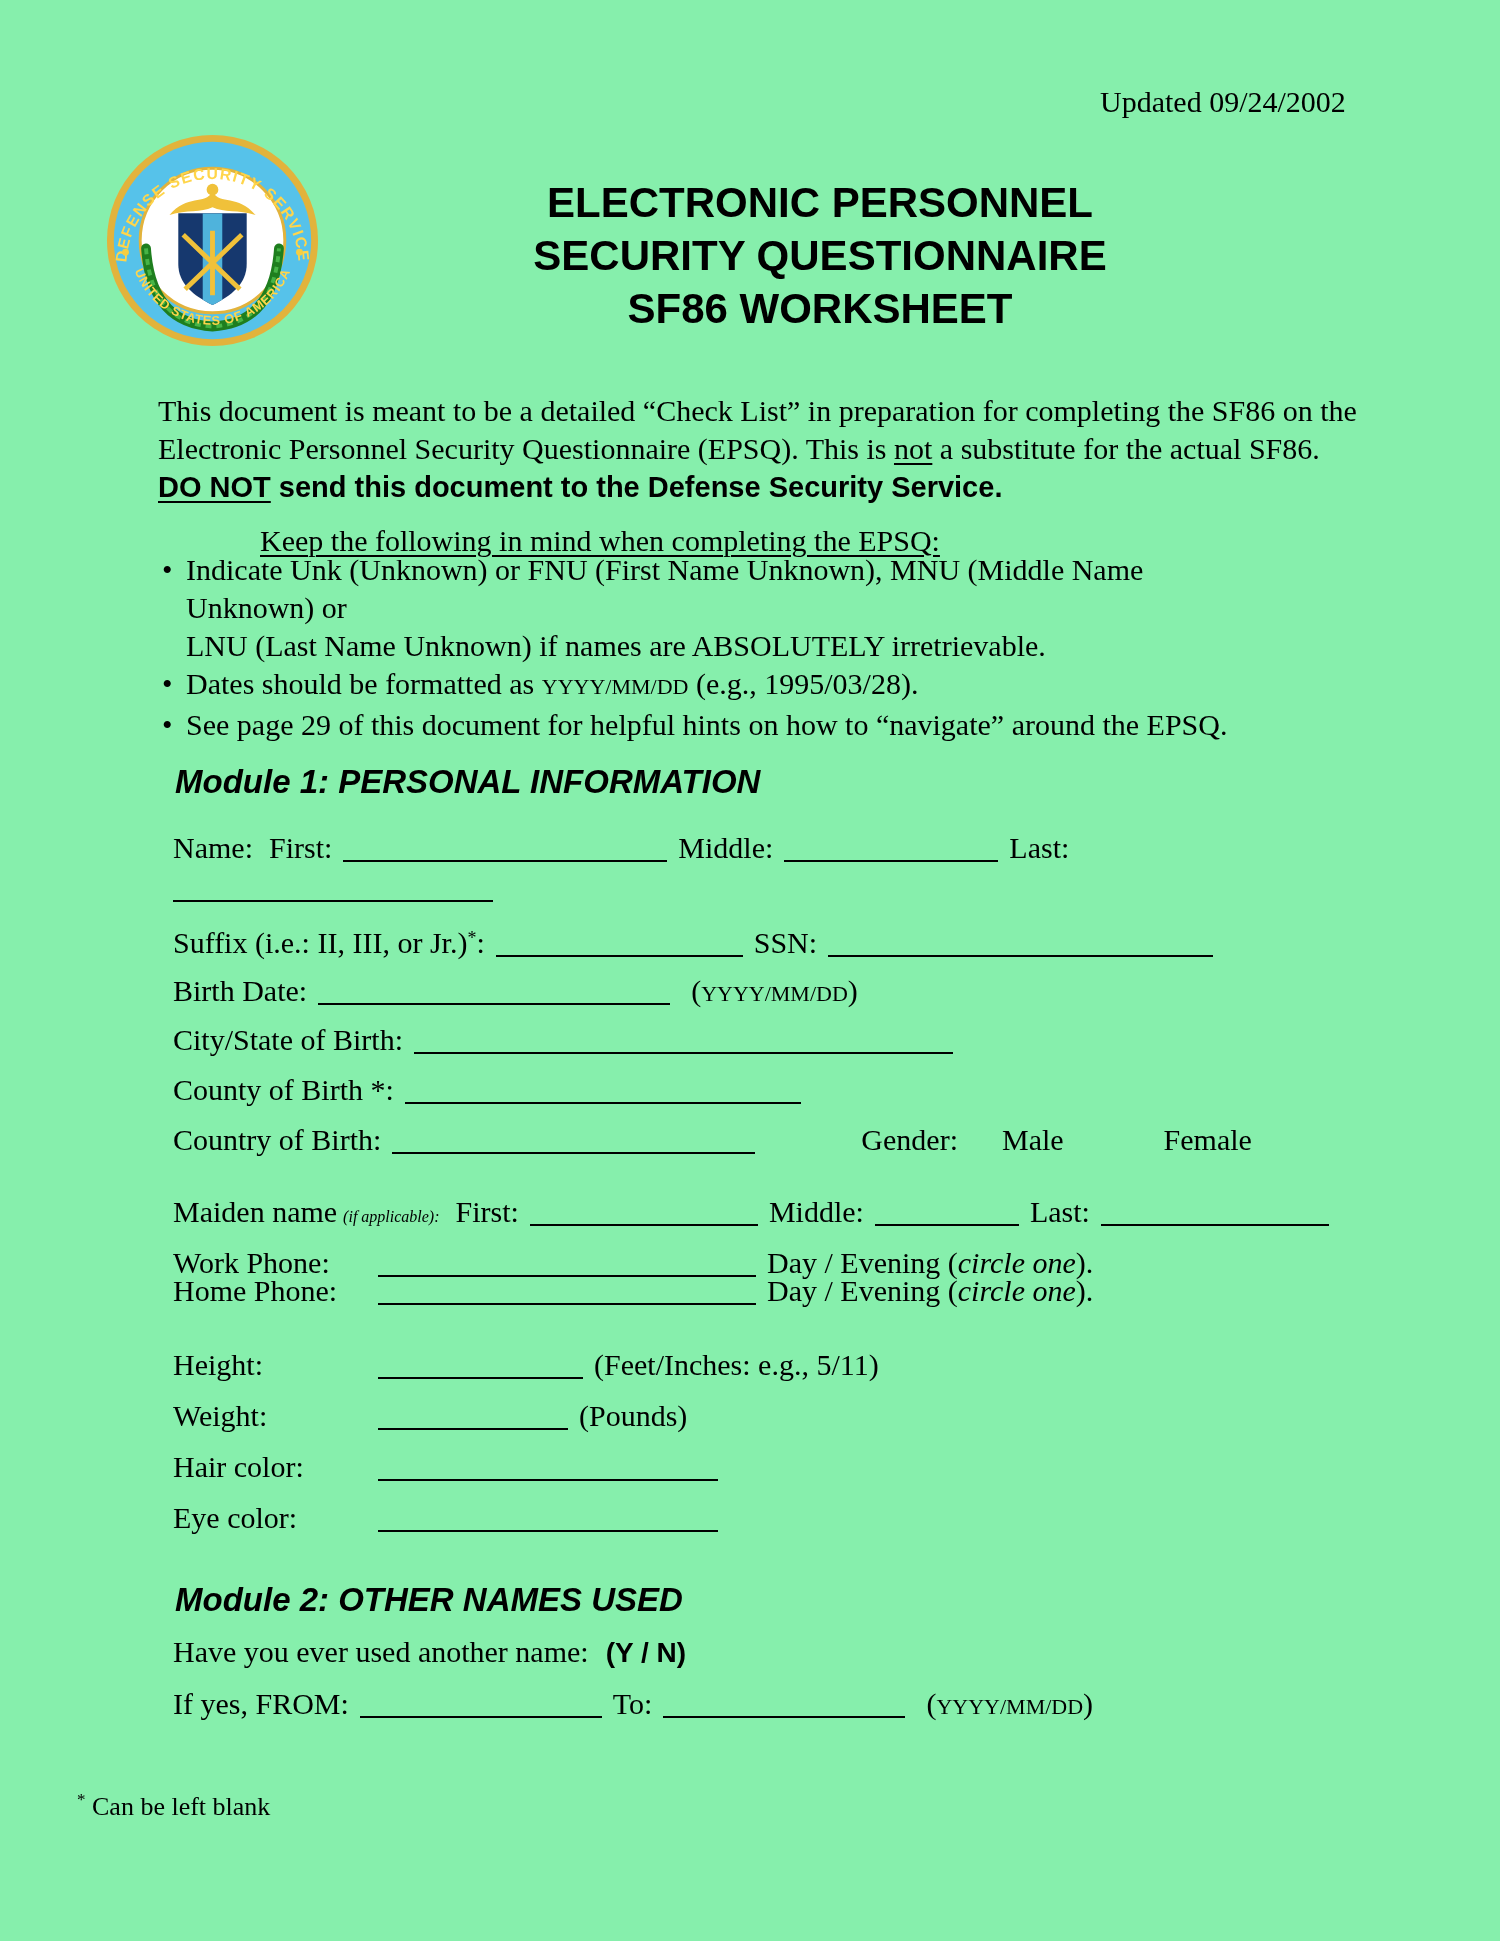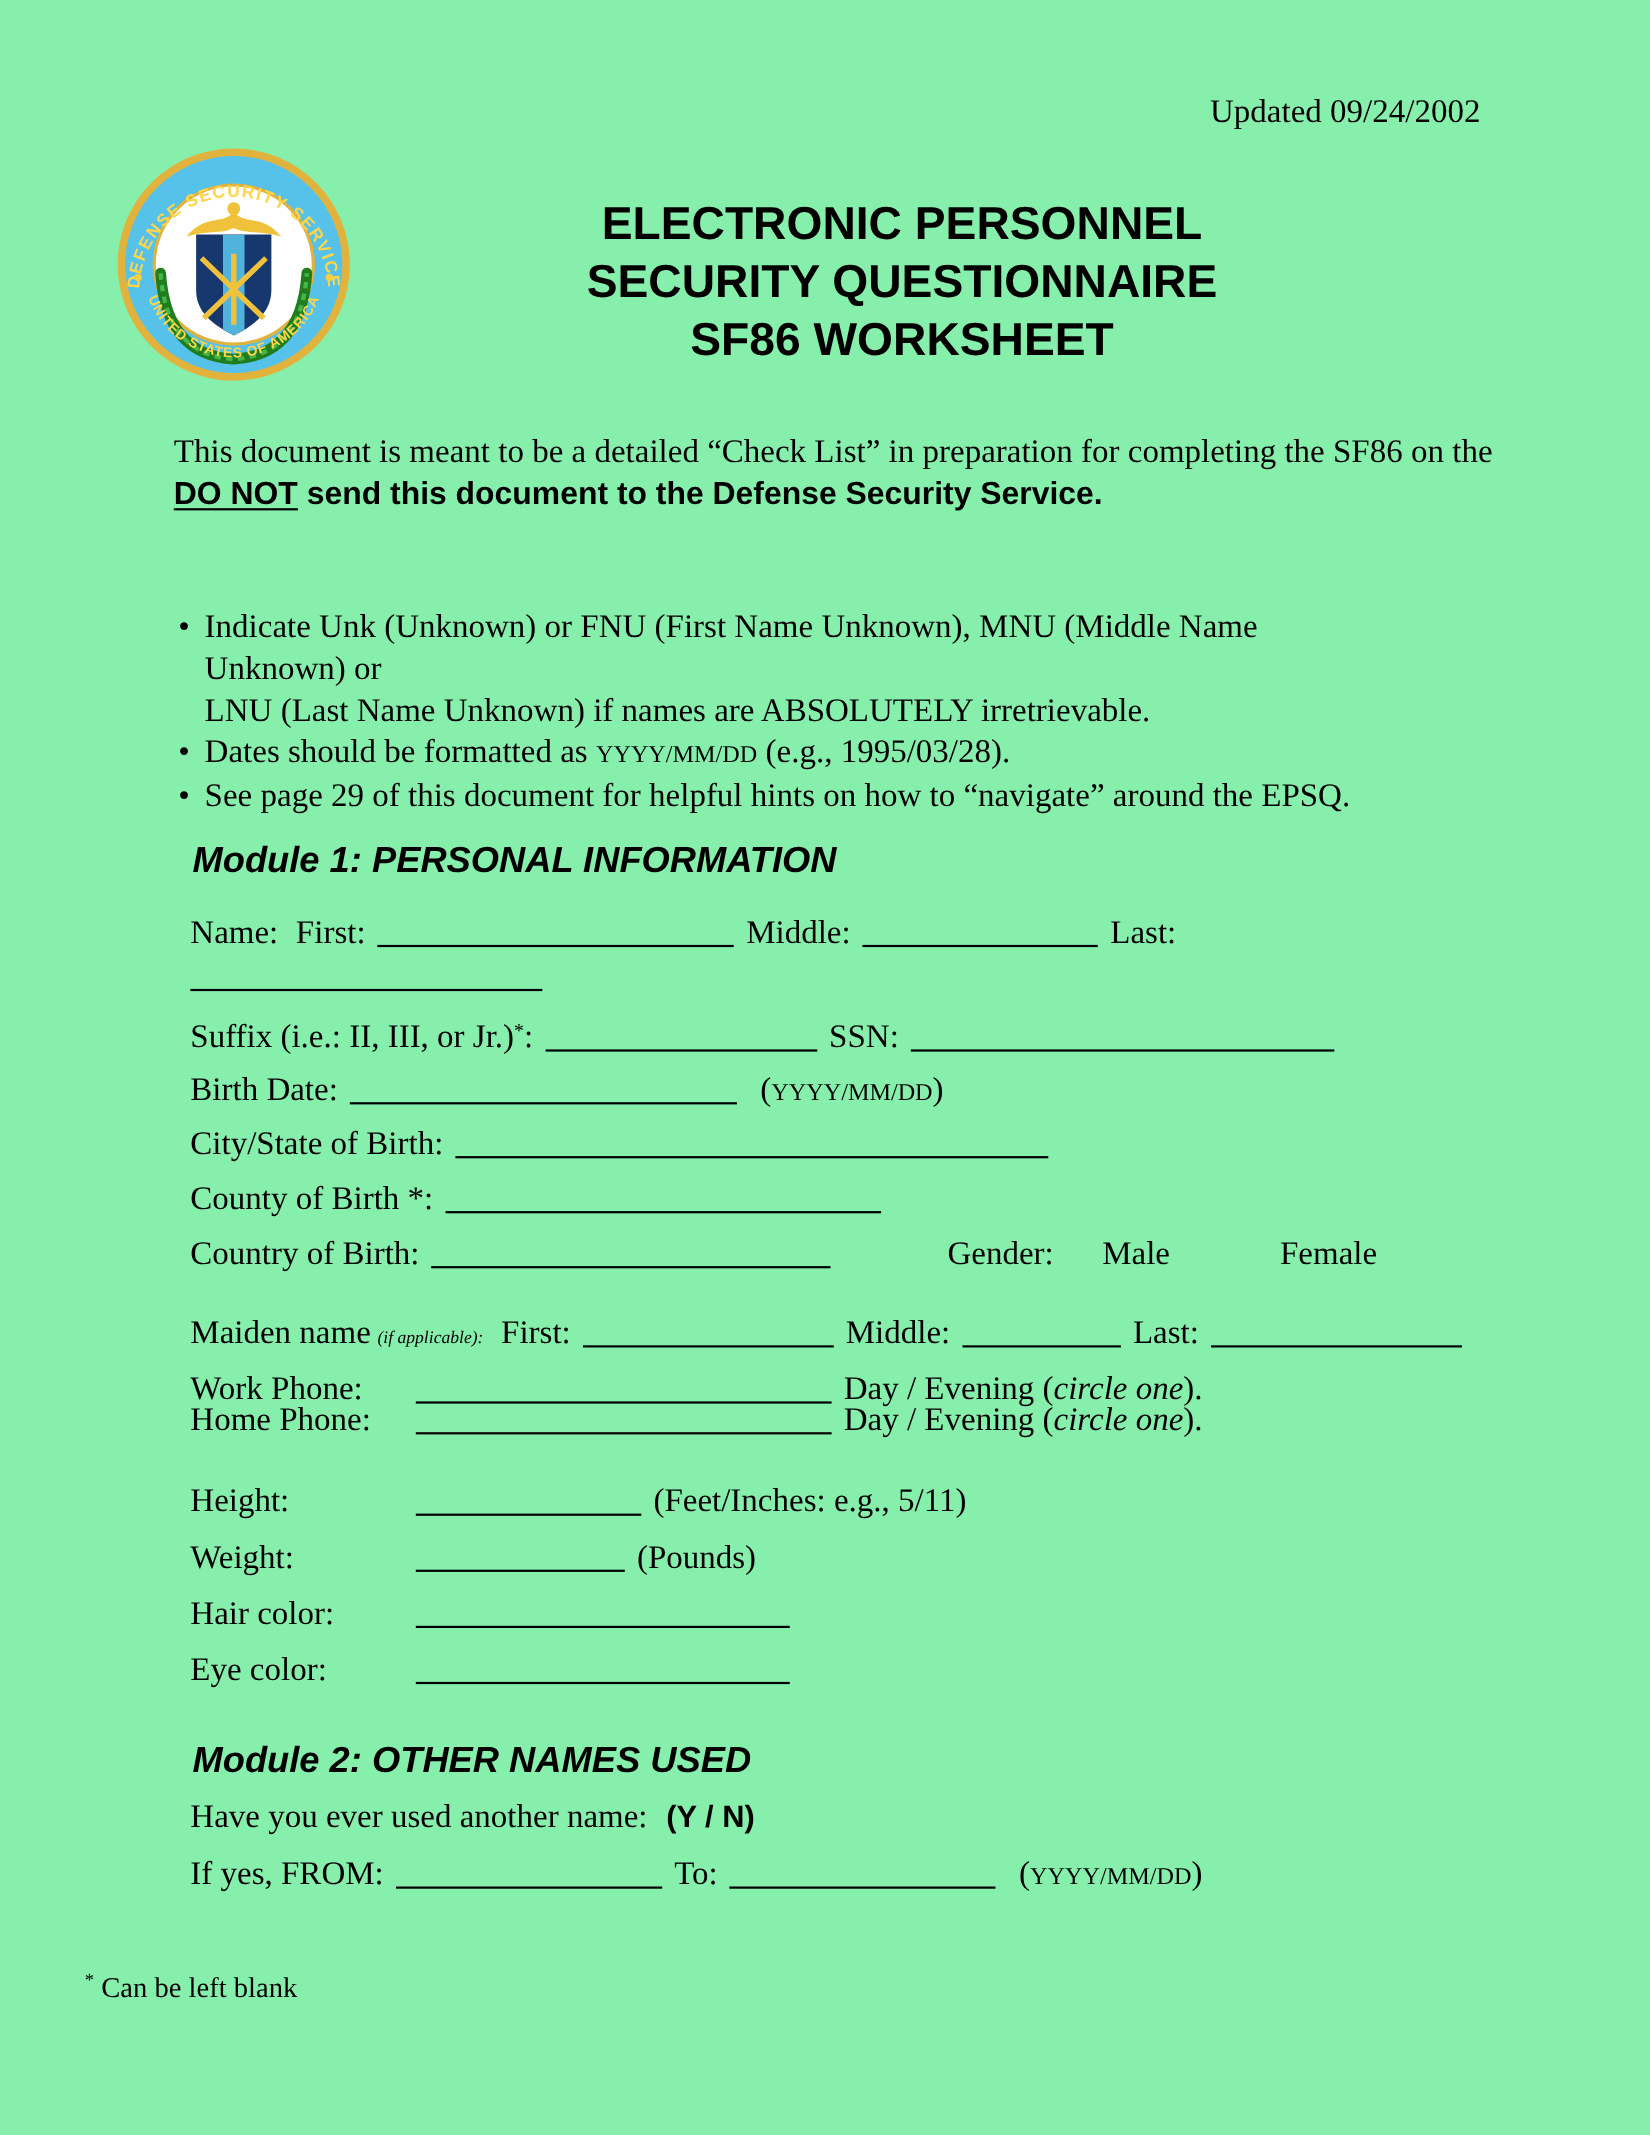--- a/index.html
+++ b/index.html
@@ -70,23 +70,25 @@
   </svg>
 
   <div class="title">
     <div>ELECTRONIC PERSONNEL</div>
     <div>SECURITY QUESTIONNAIRE</div>
     <div>SF86 WORKSHEET</div>
   </div>
 
   <div class="intro">
     <div class="iline"><span>This document is meant to be a detailed “Check List” in preparation for completing the SF86 on the</span></div>
+    <div class="iline"><span>Electronic Personnel Security Questionnaire (EPSQ). This is </span><span class="u">not</span><span> a substitute for the actual SF86.</span></div>
     <div class="iline bsans"><span class="u">DO NOT</span><span> send this document to the Defense Security Service.</span></div>
   </div>
 
+  <div class="keep u">Keep the following in mind when completing the EPSQ:</div>
 
   <ul class="bullets">
     <li><span>Indicate Unk (Unknown) or FNU (First Name Unknown), MNU (Middle Name Unknown) or</span><br><span>LNU (Last Name Unknown) if names are ABSOLUTELY irretrievable.</span></li>
     <li><span>Dates should be formatted as </span><span class="sc">YYYY/MM/DD</span><span> (e.g., 1995/03/28).</span></li>
     <li><span>See page 29 of this document for helpful hints on how to “navigate” around the EPSQ.</span></li>
   </ul>
 
   <div class="mhead" style="top:763px;">Module 1: PERSONAL INFORMATION</div>
 
   <div class="row" style="top:831px;">

